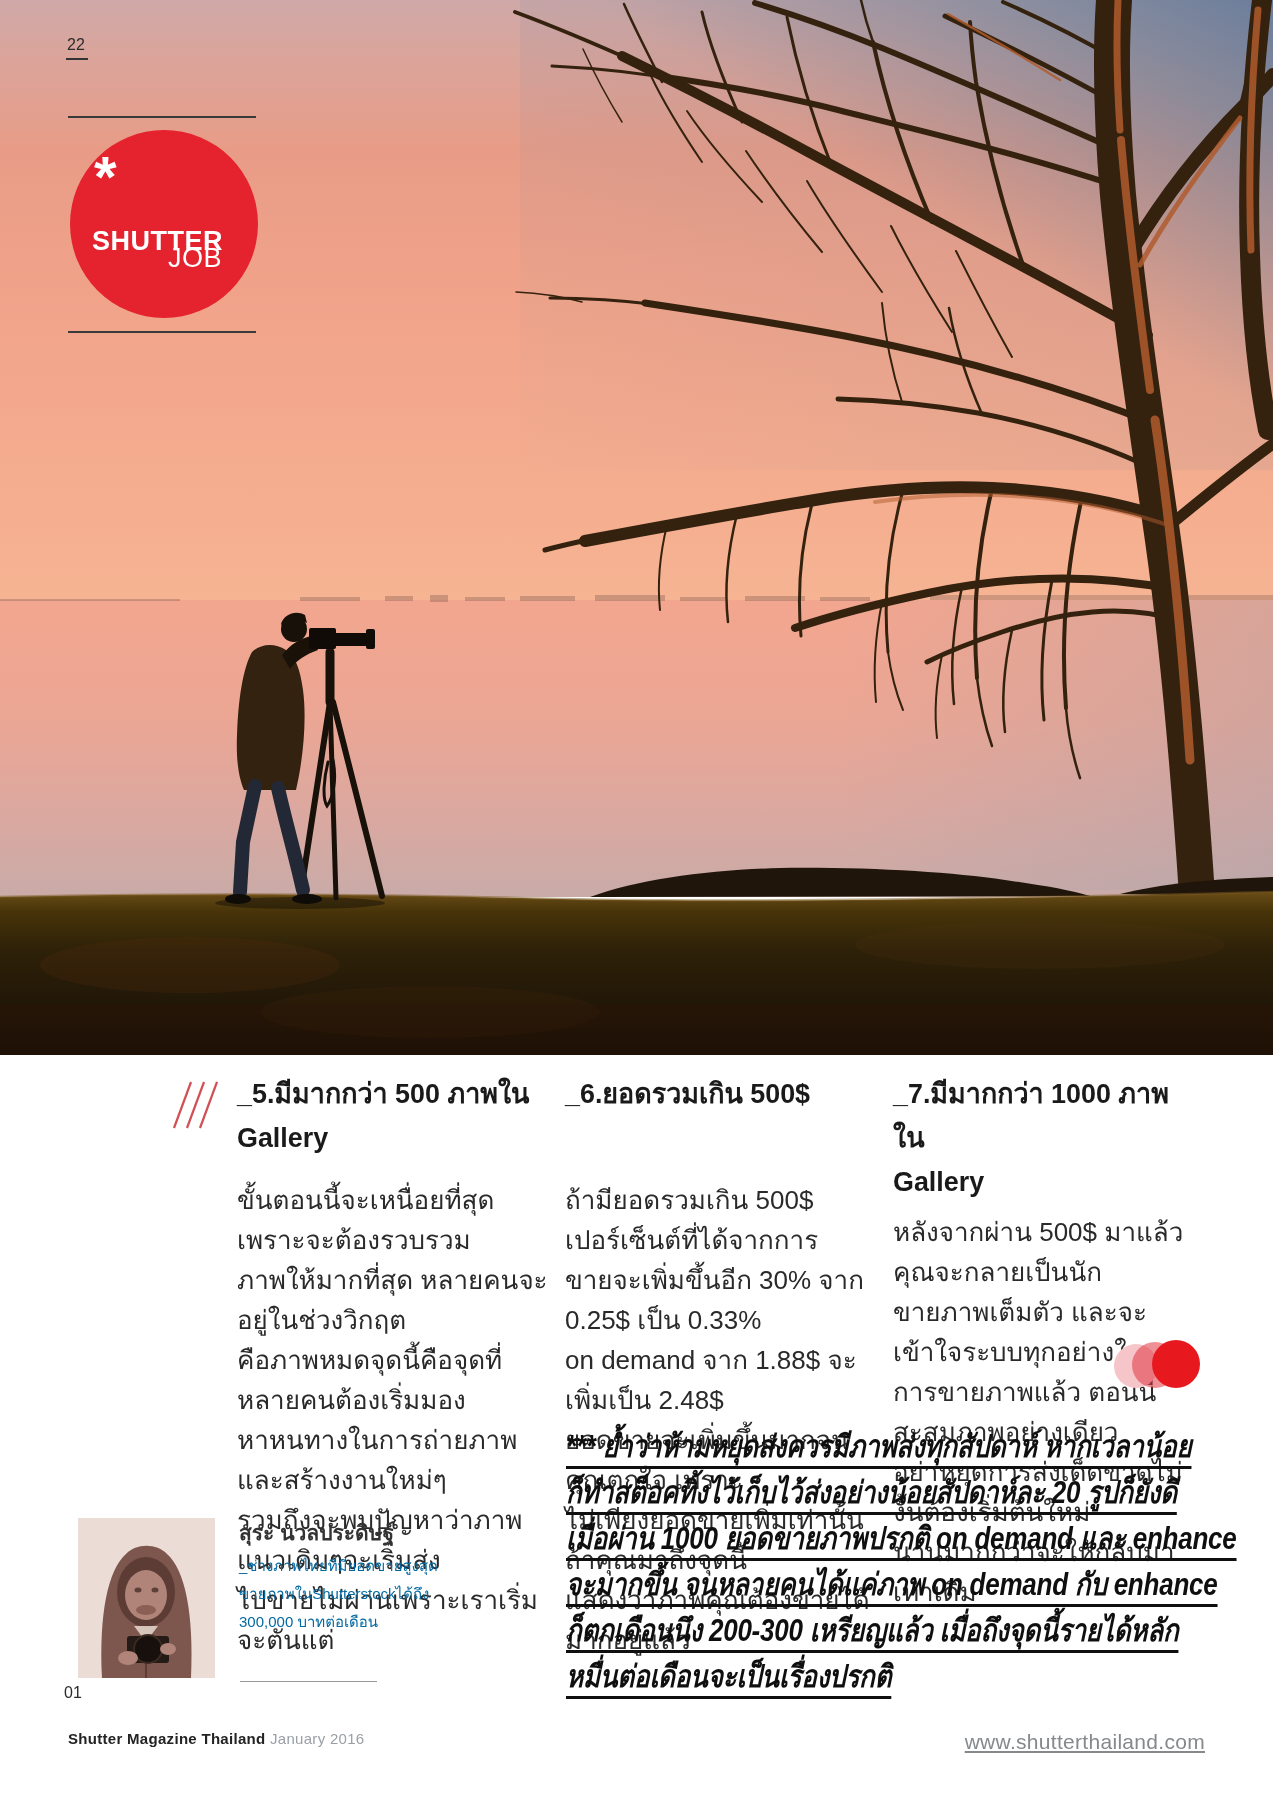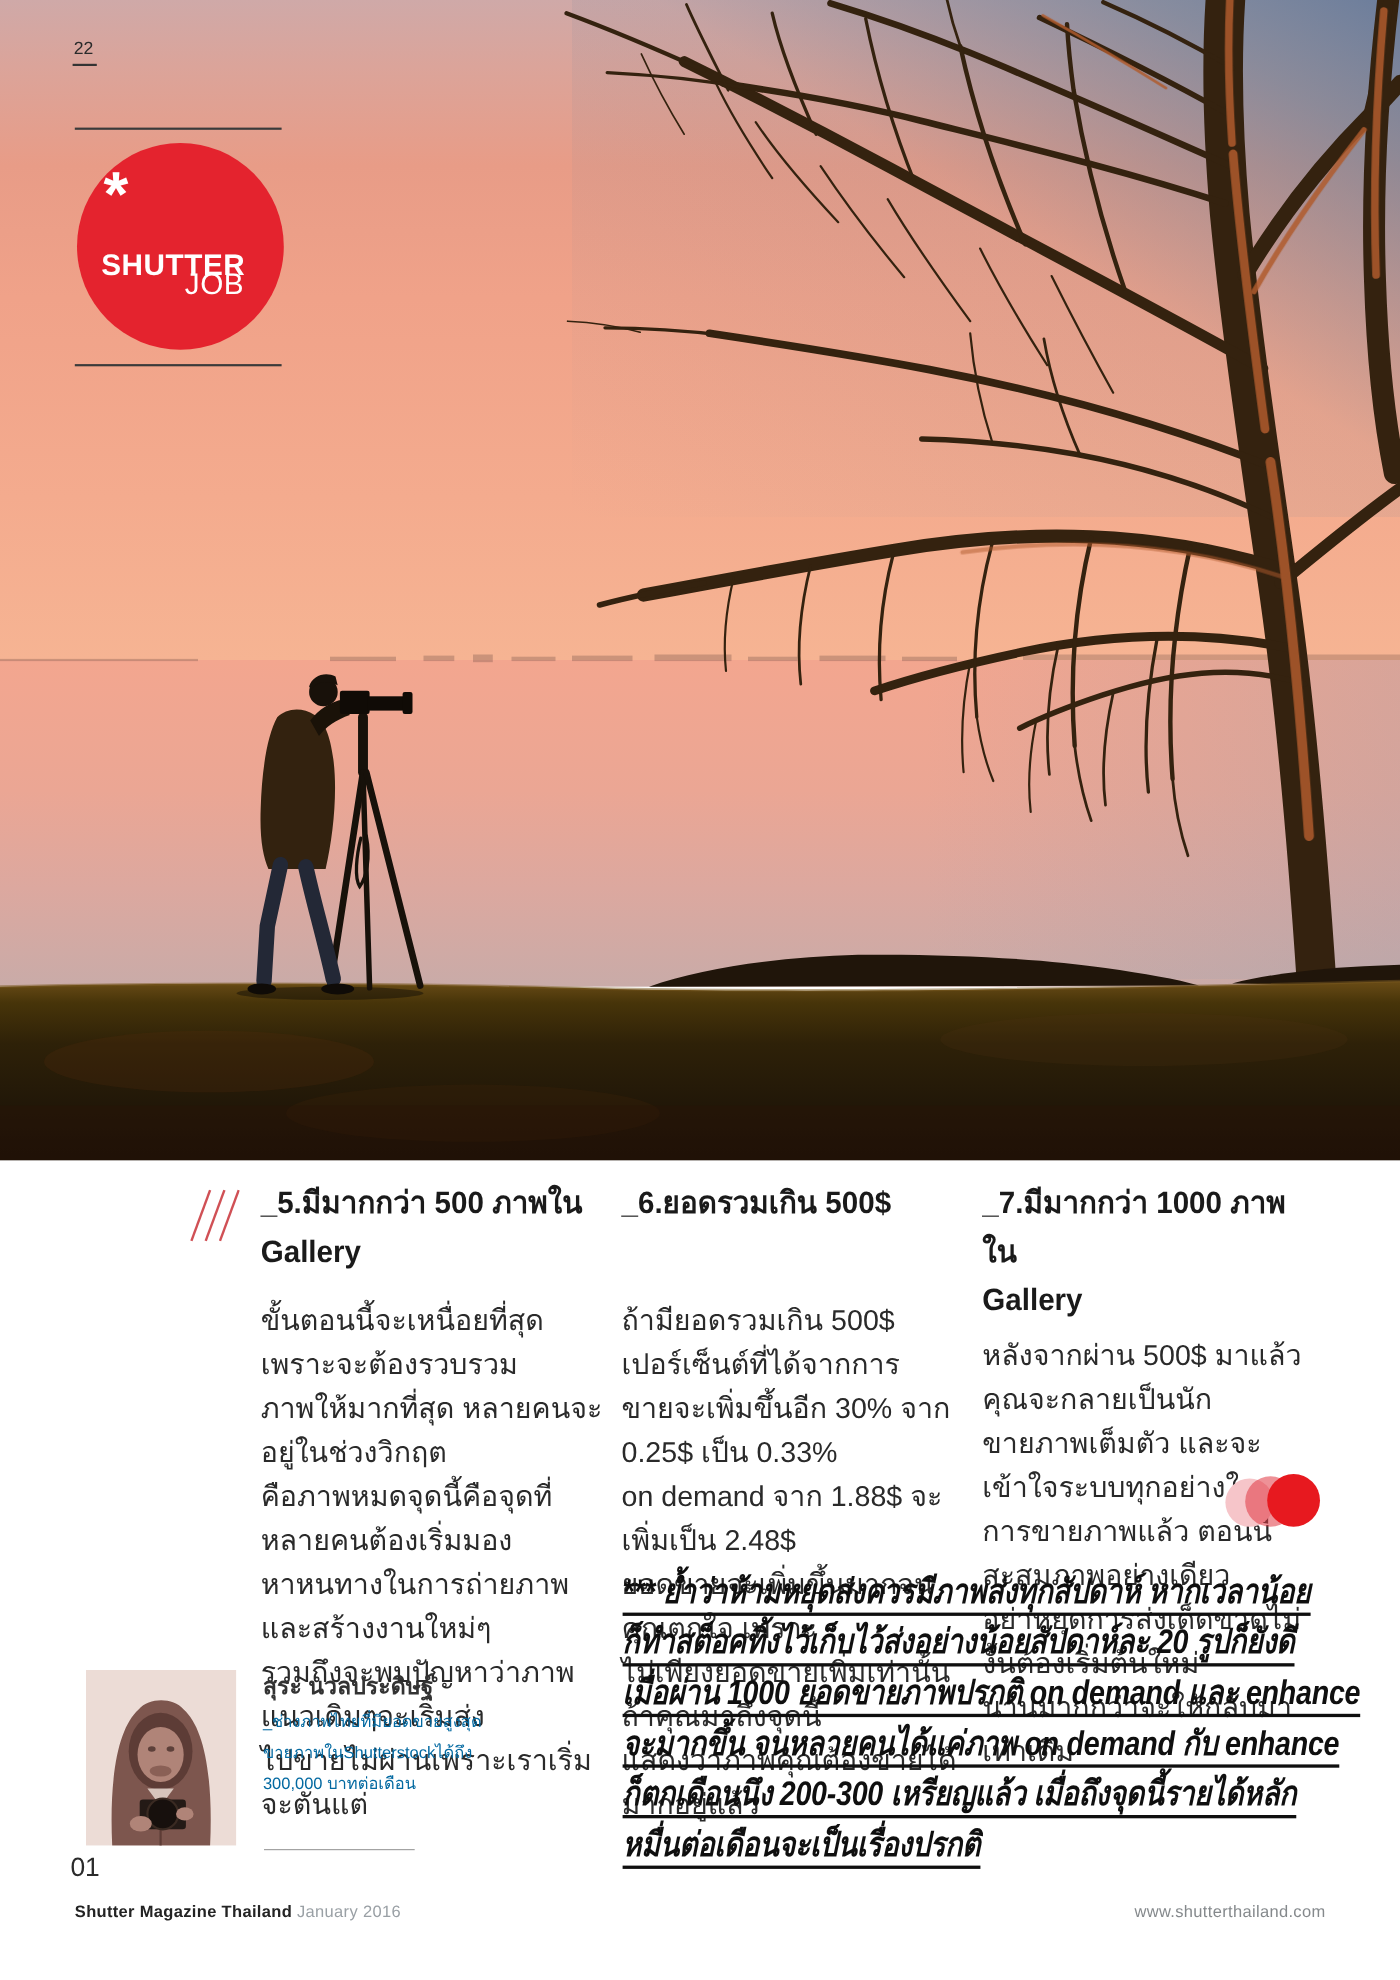--- a/index.html
+++ b/index.html
@@ -36,26 +36,26 @@
   .highlight{position:absolute;left:566px;top:1424px;width:800px;
              font-size:31px;line-height:46px;font-weight:bold;font-style:italic;color:#0f0f0f;
              white-space:pre-line;text-decoration:underline;text-decoration-thickness:2.5px;
              text-underline-offset:9px;transform:scaleX(.84);transform-origin:left top;
              letter-spacing:-.3px;}
   .author-photo{position:absolute;left:78px;top:1518px;width:137px;height:160px;overflow:hidden;}
   .author-name{position:absolute;left:239px;top:1516px;font-size:21px;font-weight:bold;color:#333;}
   .author-bio{position:absolute;left:239px;top:1552px;font-size:15px;line-height:28px;color:#0369a1;
               white-space:pre-line;}
   .author-rule{position:absolute;left:240px;top:1681px;width:137px;height:1px;background:#9a9a9a;}
-  .photo-index{position:absolute;left:64px;top:1684px;font-size:24px;color:#2b2b2b;}
+  .photo-index{position:absolute;left:64px;top:1684px;font-size:16px;color:#2b2b2b;}
   .footer-left{position:absolute;left:68px;top:1730px;font-size:15px;color:#9aa0a5;
                letter-spacing:.3px;}
   .footer-left b{color:#232323;letter-spacing:.3px;}
-  .footer-right{position:absolute;right:68px;top:1730px;font-size:15px;color:#85898c;
-                letter-spacing:.3px;cursor:pointer;}
+  .footer-right{position:absolute;right:68px;top:1730px;font-size:21px;color:#85898c;
+                text-decoration:underline;letter-spacing:.3px;cursor:pointer;}
 </style>
 </head>
 <body>
 
 <div class="page">
 
   <div class="photo">
     <svg width="1273" height="1055" viewBox="0 0 1273 1055">
       <defs>
         <linearGradient id="sky" x1="0" y1="0" x2="0" y2="1">

